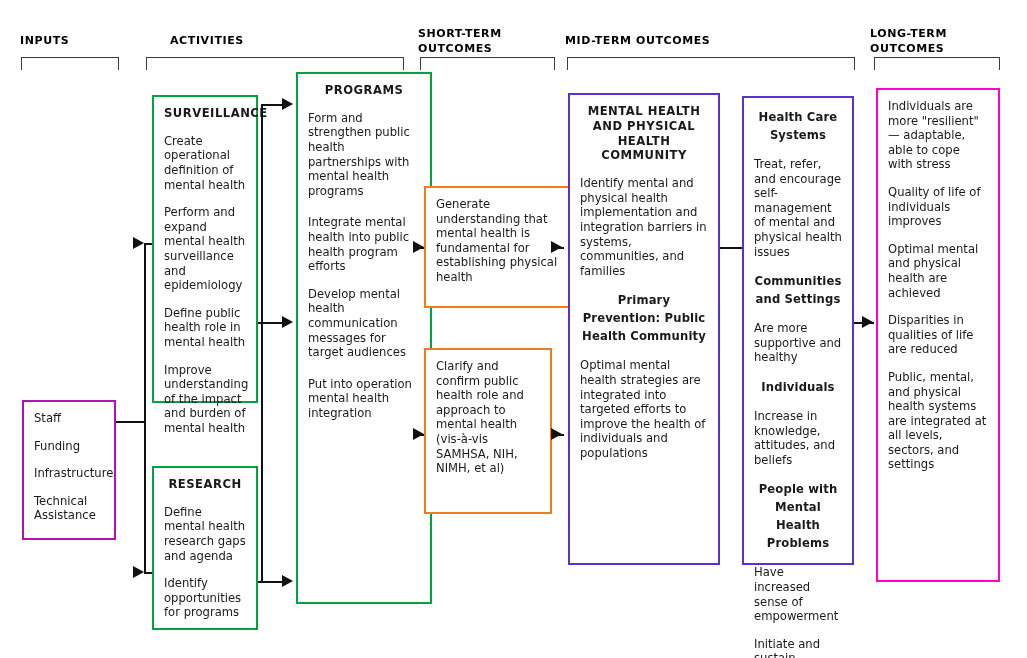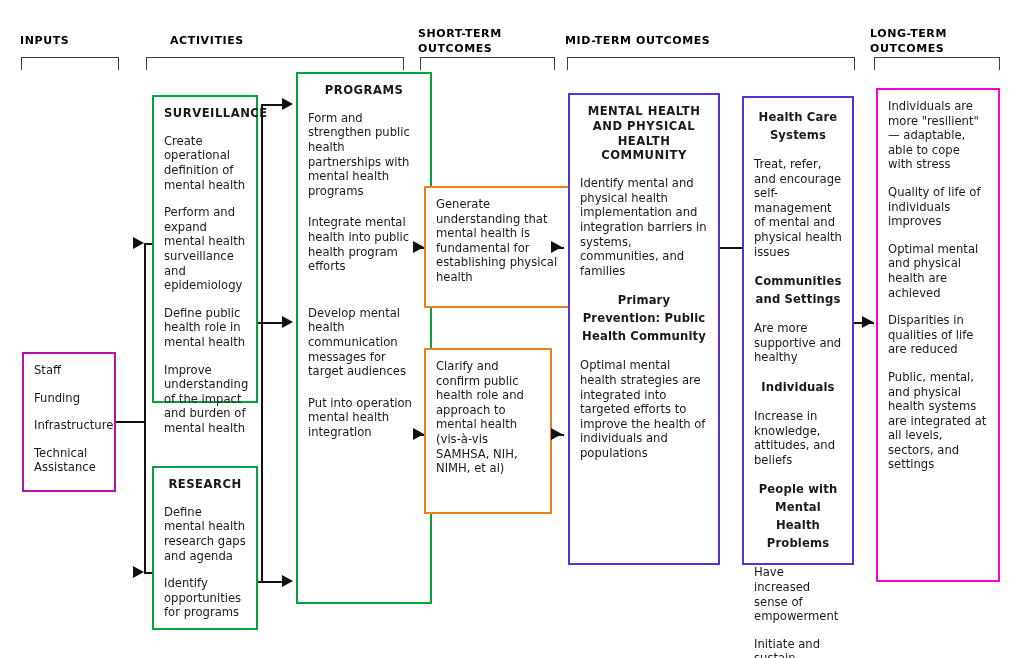--- a/index.html
+++ b/index.html
@@ -44,21 +44,21 @@
     background: #ffffff;
     border: 2px solid #000;
     padding: 9px 10px 8px 10px;
     font-size: 11.6px;
     line-height: 14.6px;
   }
   .box.green  { border-color: #00a33c; }
   .box.orange { border-color: #f07c1b; }
   .box.blue   { border-color: #5b2fd6; border-width: 2px; }
   .box.magenta{ border-color: #ff00d0; border-width: 2px; }
-  .box.purple { border-color: #b312b3; border-width: 2px; }
+  .box.purple { border-color: #b312b3; border-width: 2px; margin-top: 48px; }
 
   .box-title {
     font-weight: bold;
     text-align: center;
     font-size: 11.6px;
     letter-spacing: 0.5px;
     line-height: 14.8px;
     margin-bottom: 13px;
   }
   .subhead {
@@ -146,21 +146,21 @@
   <div class="line hline" style="left:261px; top:104px; width:24px;"></div>
   <div class="arrow" style="left:282px; top:98px;"></div>
   <div class="line hline" style="left:258px; top:322px; width:28px;"></div>
   <div class="arrow" style="left:282px; top:316px;"></div>
   <div class="line hline" style="left:258px; top:581px; width:28px;"></div>
   <div class="arrow" style="left:282px; top:575px;"></div>
 
   <div class="box green" style="left:296px; top:72px; width:136px; height:532px;">
     <div class="box-title">PROGRAMS</div>
     <div class="para" style="margin-bottom:17px;">Form and strengthen public health partnerships with mental health programs</div>
-    <div class="para" style="margin-bottom:32px;">Integrate mental health into public health program efforts</div>
+    <div class="para" style="margin-bottom:13px;">Integrate mental health into public health program efforts</div>
     <div class="para" style="margin-bottom:17px;">Develop mental health communication messages for target audiences</div>
     <div class="para">Put into operation mental health integration</div>
   </div>
 
   <div class="line hline" style="left:414px; top:247px; width:12px;"></div>
   <div class="arrow" style="left:413px; top:241px;"></div>
   <div class="line hline" style="left:414px; top:434px; width:12px;"></div>
   <div class="arrow" style="left:413px; top:428px;"></div>
 
   <div class="box orange" style="left:424px; top:186px; width:152px; height:122px;">

